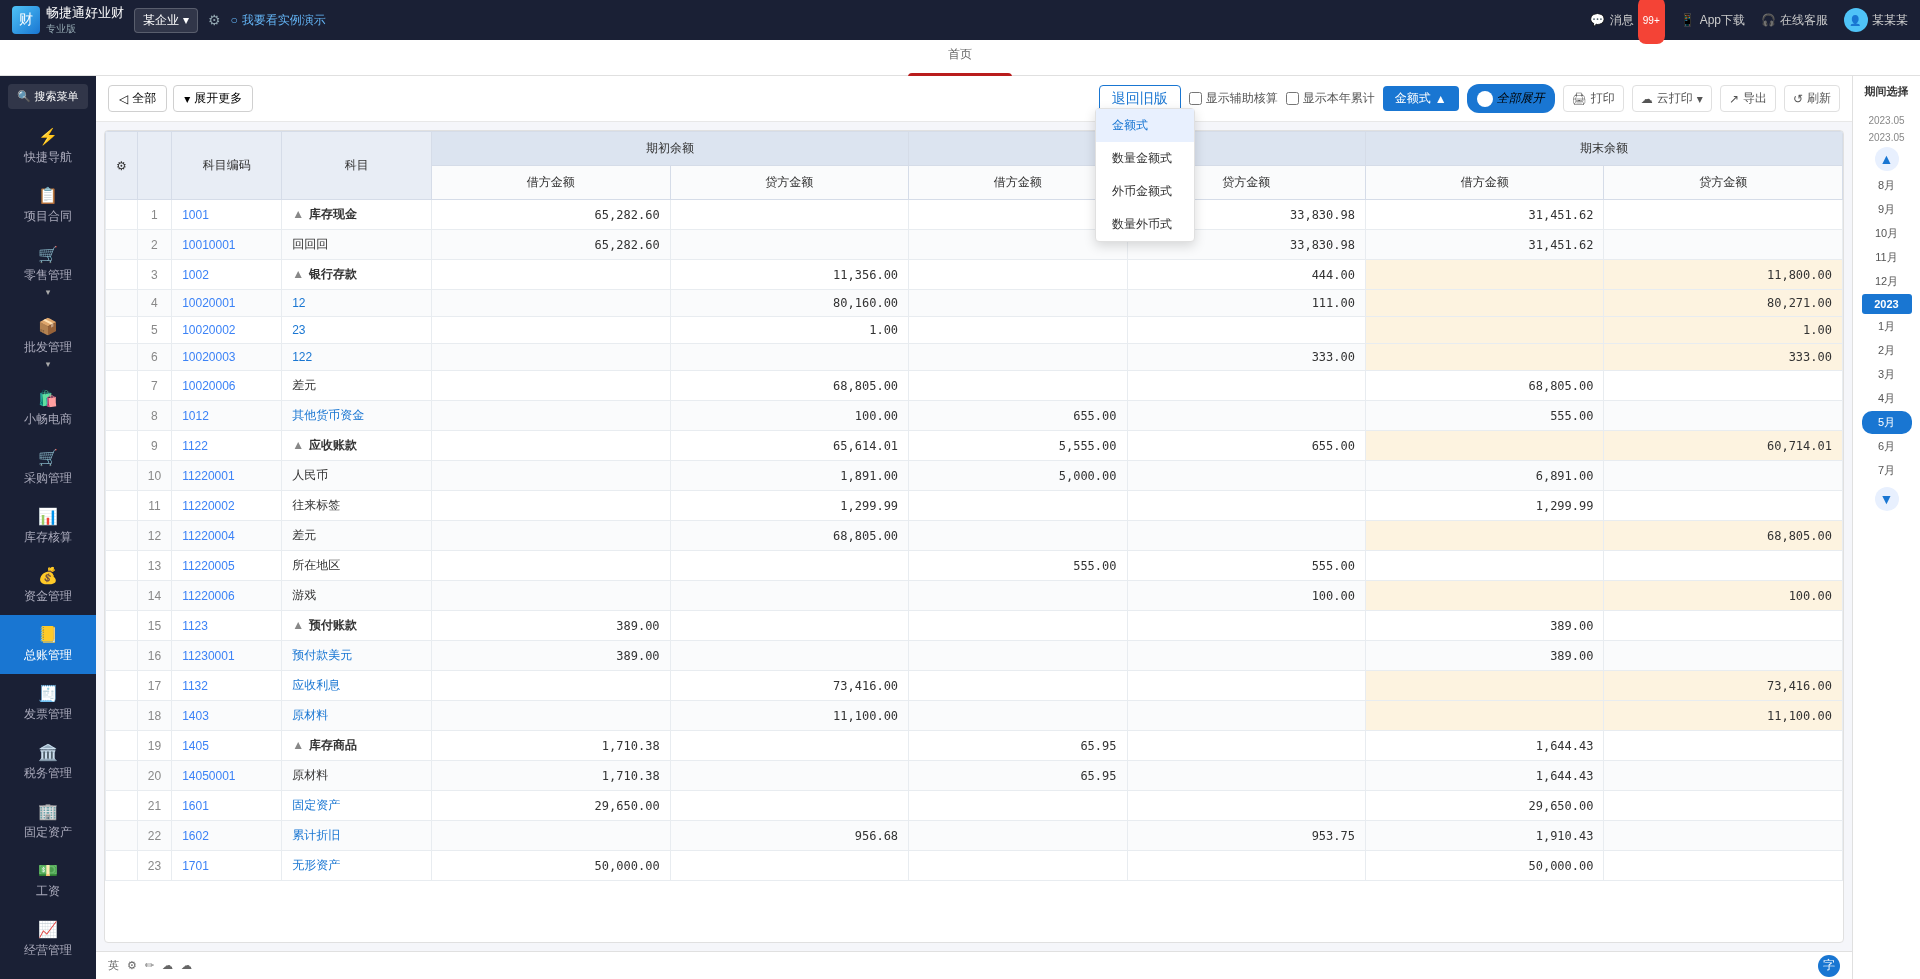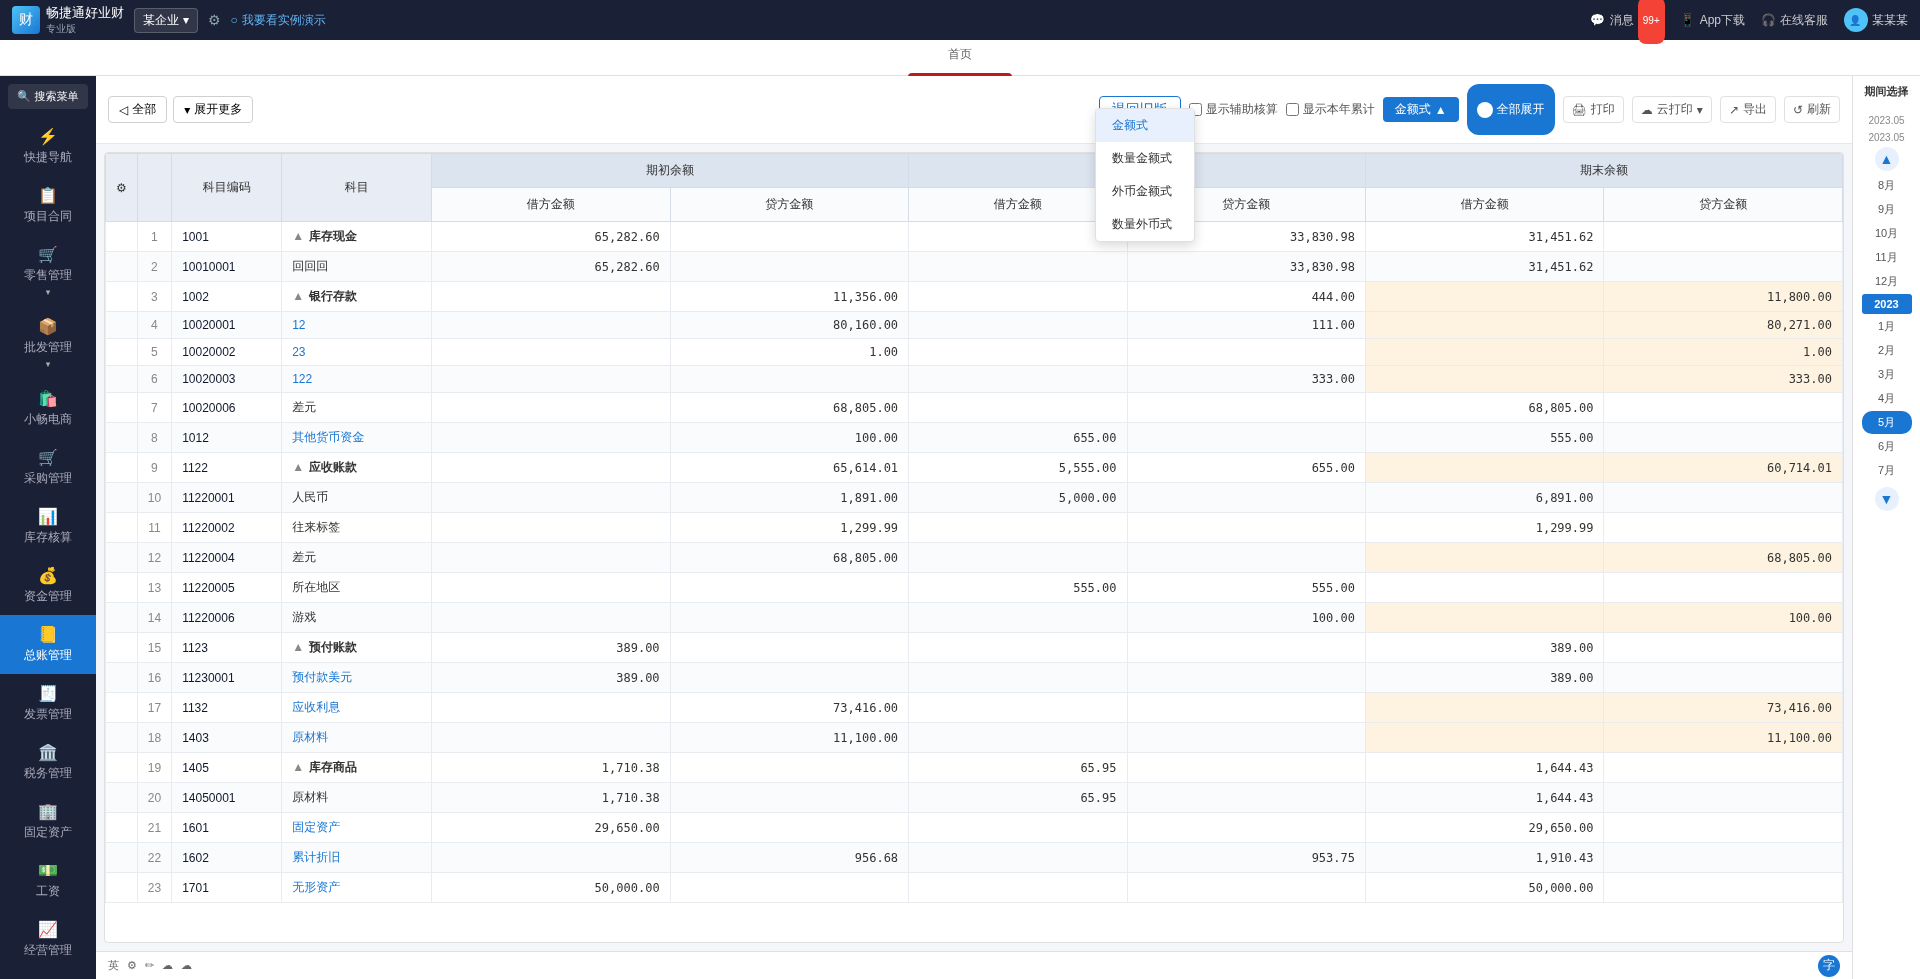--- a/index.html
+++ b/index.html
@@ -53,32 +53,32 @@
       display: flex; align-items: center; background: #fff; padding: 8px 12px; gap: 8px;
       border-bottom: 1px solid #e8e8e8; flex-shrink: 0;
     }
     .toolbar-left { display: flex; align-items: center; gap: 6px; flex: 1; }
     .all-btn { background: none; border: 1px solid #d0d0d0; border-radius: 4px; padding: 4px 10px; font-size: 12px; cursor: pointer; display: flex; align-items: center; gap: 4px; }
     .expand-btn { background: none; border: 1px solid #d0d0d0; border-radius: 4px; padding: 4px 10px; font-size: 12px; cursor: pointer; display: flex; align-items: center; gap: 4px; }
     .toolbar-right { display: flex; align-items: center; gap: 8px; }
     .btn-back { background: #fff; border: 1px solid #1976d2; color: #1976d2; border-radius: 4px; padding: 4px 12px; font-size: 14px; cursor: pointer; }
     .checkbox-label { display: flex; align-items: center; gap: 4px; font-size: 12px; color: #555; cursor: pointer; }
     .btn-amount { background: #1976d2; color: #fff; border-radius: 4px; padding: 4px 12px; font-size: 12px; cursor: pointer; display: flex; align-items: center; gap: 4px; position: relative; }
-    .toggle-expand { display: flex; align-items: center; gap: 4px; background: #1976d2; border-radius: 12px; padding: 17px 10px; color: #ffffff; font-size: 12px; cursor: pointer; }
+    .toggle-expand { display: flex; align-items: center; gap: 4px; background: #1976d2; border-radius: 12px; padding: 6px 10px; color: #000000; font-size: 12px; cursor: pointer; font-style: italic; }
     .toggle-ball { width: 16px; height: 16px; background: #fff; border-radius: 50%; }
     .icon-btn { display: flex; align-items: center; gap: 4px; font-size: 12px; color: #555; cursor: pointer; padding: 4px 8px; border: 1px solid #e0e0e0; border-radius: 4px; }
 
     
     .table-container { flex: 1; overflow: auto; background: #fff; margin: 8px; border-radius: 4px; border: 1px solid #e0e0e0; position: relative; }
     table { width: 100%; border-collapse: collapse; font-size: 12px; }
     thead { background: #e8edf5; position: sticky; top: 0; z-index: 10; }
     th { padding: 8px 10px; text-align: center; border: 1px solid #d5dce8; font-weight: 500; color: #333; white-space: nowrap; }
     td { padding: 6px 10px; border: 1px solid #e8ecf0; text-align: center; white-space: nowrap; }
     tr:nth-child(even) { background: #fafbfc; }
-    .td-code { text-align: left; color: #0f172a; }
+    .td-code { text-align: left; color: #3b82f6; }
     .td-name { text-align: left; }
     .td-name.bold { font-weight: bold; font-family: Liberation Serif, serif; }
     .td-name a { color: #1976d2; text-decoration: none; }
     .td-num { text-align: right; font-family: monospace; }
     .td-num.highlight { background: #fdf3e0; font-weight: 500; }
     .row-num { color: #888; }
     .settings-icon-cell { width: 30px; }
 
     
     .dropdown-menu {

